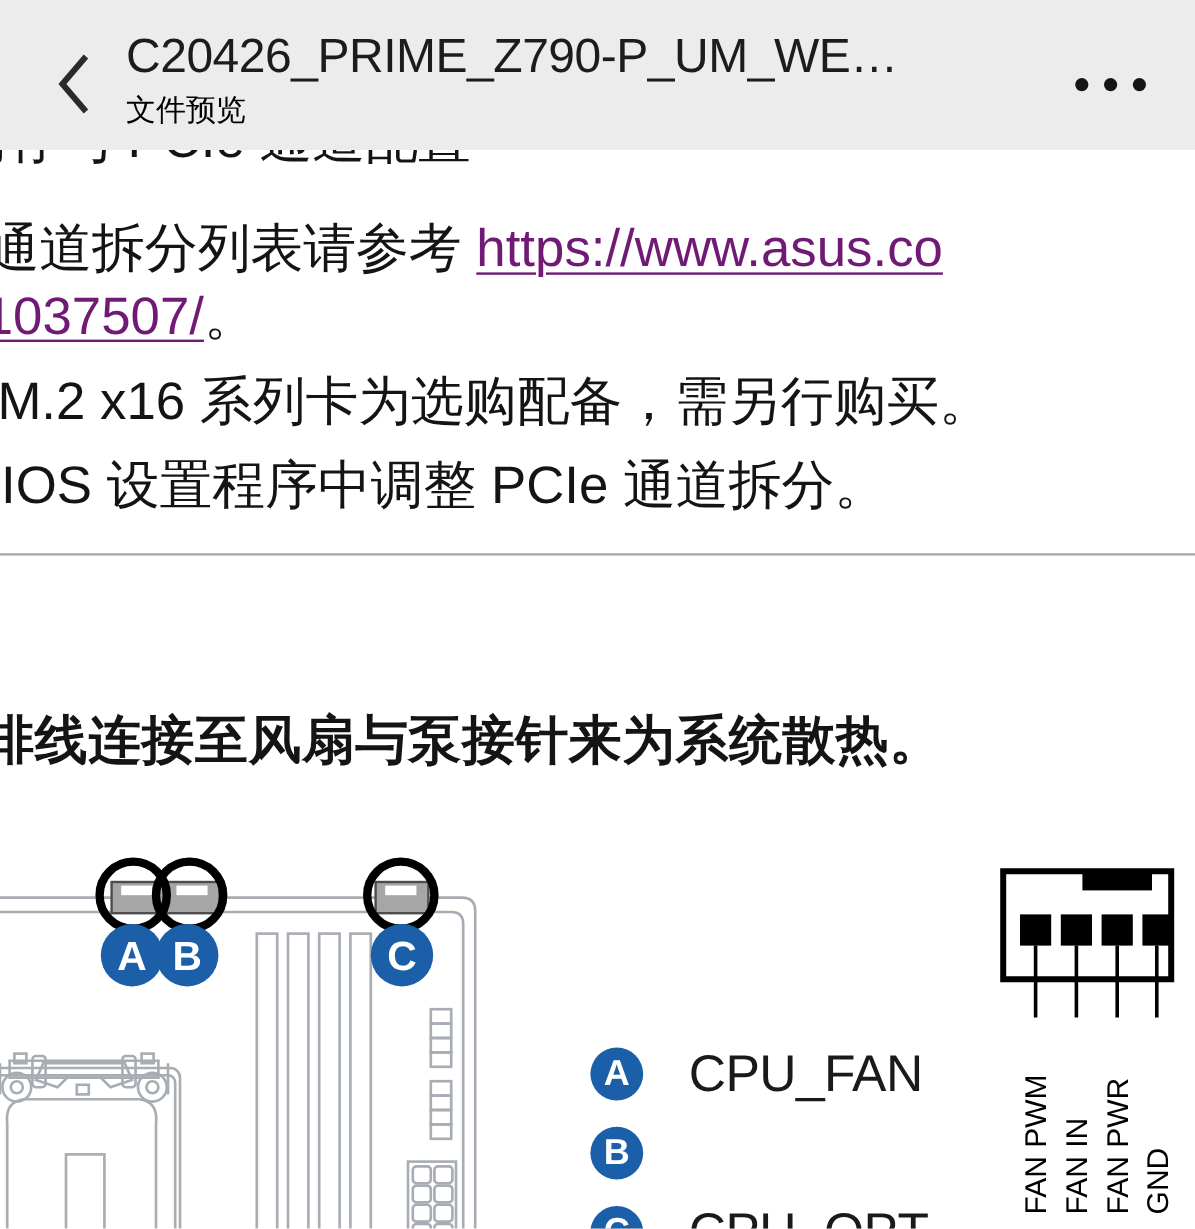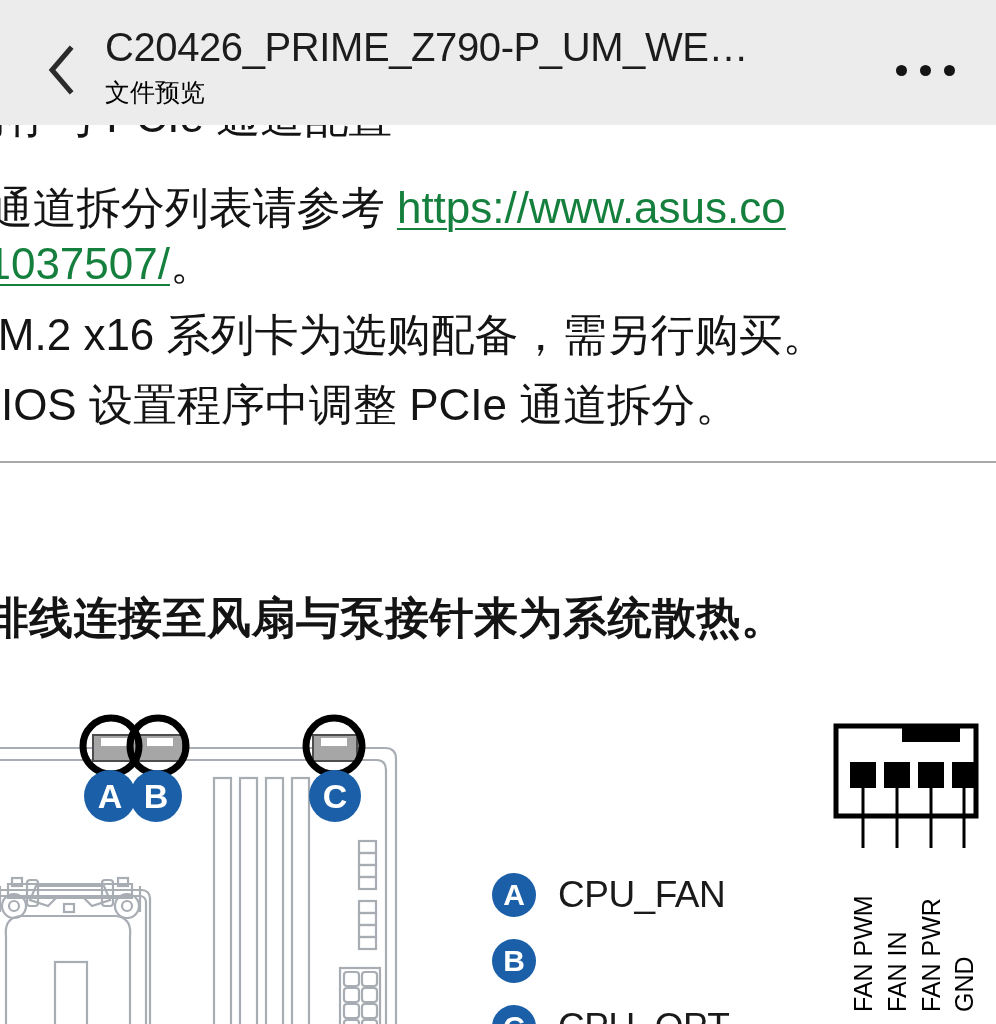--- a/index.html
+++ b/index.html
@@ -128,21 +128,21 @@
   }
   .ln-a { left: -48px; top: 55px; }
   .ln-b { left: -60px; top: 111px; }
   .ln-c { left: -78px; top: 182px; }
   .ln-d { left: -70px; top: 252px; }
 
   .ulink {
     text-decoration: underline;
     text-underline-offset: 5px;
     text-decoration-thickness: 2px;
-    color: #15803d;
+    color: #701a75;
   }
 
   .rule {
     position: absolute;
     left: 0;
     top: 336px;
     width: 996px;
     height: 2px;
     background: #a9a9a9;
   }
@@ -190,22 +190,22 @@
     color: #ffffff;
     font-size: 30px;
     font-weight: 700;
     display: flex;
     align-items: center;
     justify-content: center;
     flex: 0 0 auto;
     line-height: 1;
   }
   .legend-label {
-    margin-left: 22px;
-    font-size: 37px;
+    margin-left: 38px;
+    font-size: 43px;
     color: #1a1a1a;
     white-space: nowrap;
     letter-spacing: -0.5px;
   }
 </style>
 </head>
 <body>
 
 <div class="app">
 

